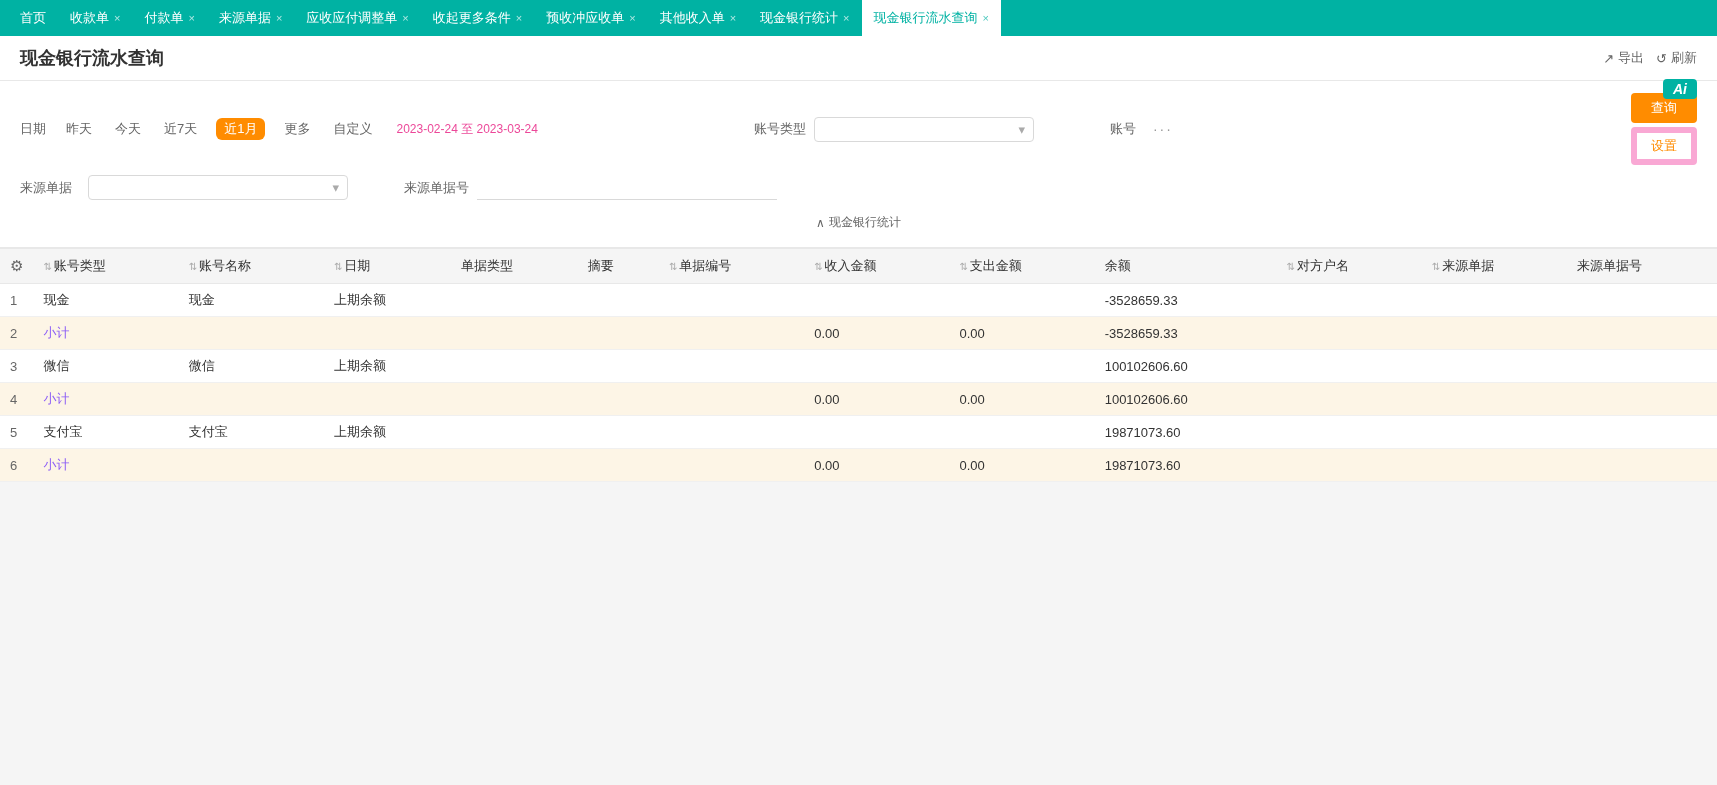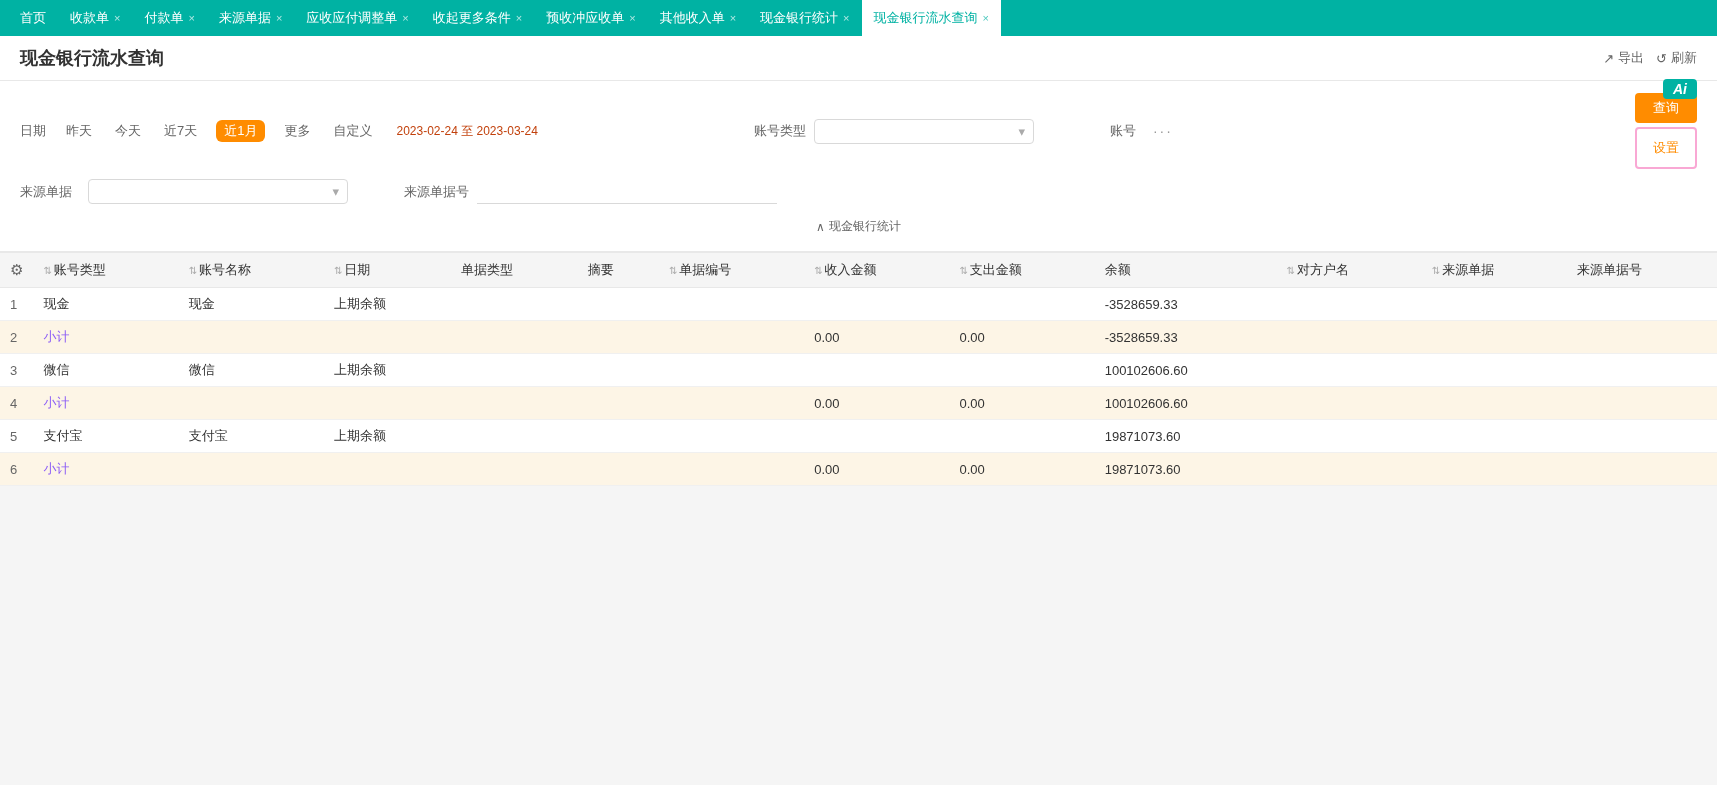--- a/index.html
+++ b/index.html
@@ -90,21 +90,21 @@
       font-size: 13px;
       padding: 2px 4px;
     }
     .date-btn.active {
       background: #ff8c00;
       color: #fff;
       border-radius: 6px;
       padding: 2px 8px;
     }
     .date-range {
-      color: #c2410c;
+      color: #ec4899;
       font-size: 12px;
       margin-left: 4px;
     }
     .filter-select {
       border: 1px solid #d9d9d9;
       border-radius: 4px;
       padding: 4px 8px;
       min-width: 160px;
       display: flex;
       align-items: center;
@@ -134,23 +134,23 @@
       color: #fff;
       border: none;
       border-radius: 4px;
       padding: 6px 18px;
       cursor: pointer;
       font-size: 13px;
     }
     .settings-btn {
       background: #fff;
       color: #ff8c00;
-      border: 2px solid #f9a8d4;
+      border: 6px solid #f9a8d4;
       border-radius: 4px;
-      padding: 10px 14px;
+      padding: 4px 14px;
       cursor: pointer;
       font-size: 13px;
     }
     .collapse-bar {
       display: flex;
       justify-content: center;
       align-items: center;
       color: #666;
       font-size: 12px;
       cursor: pointer;

